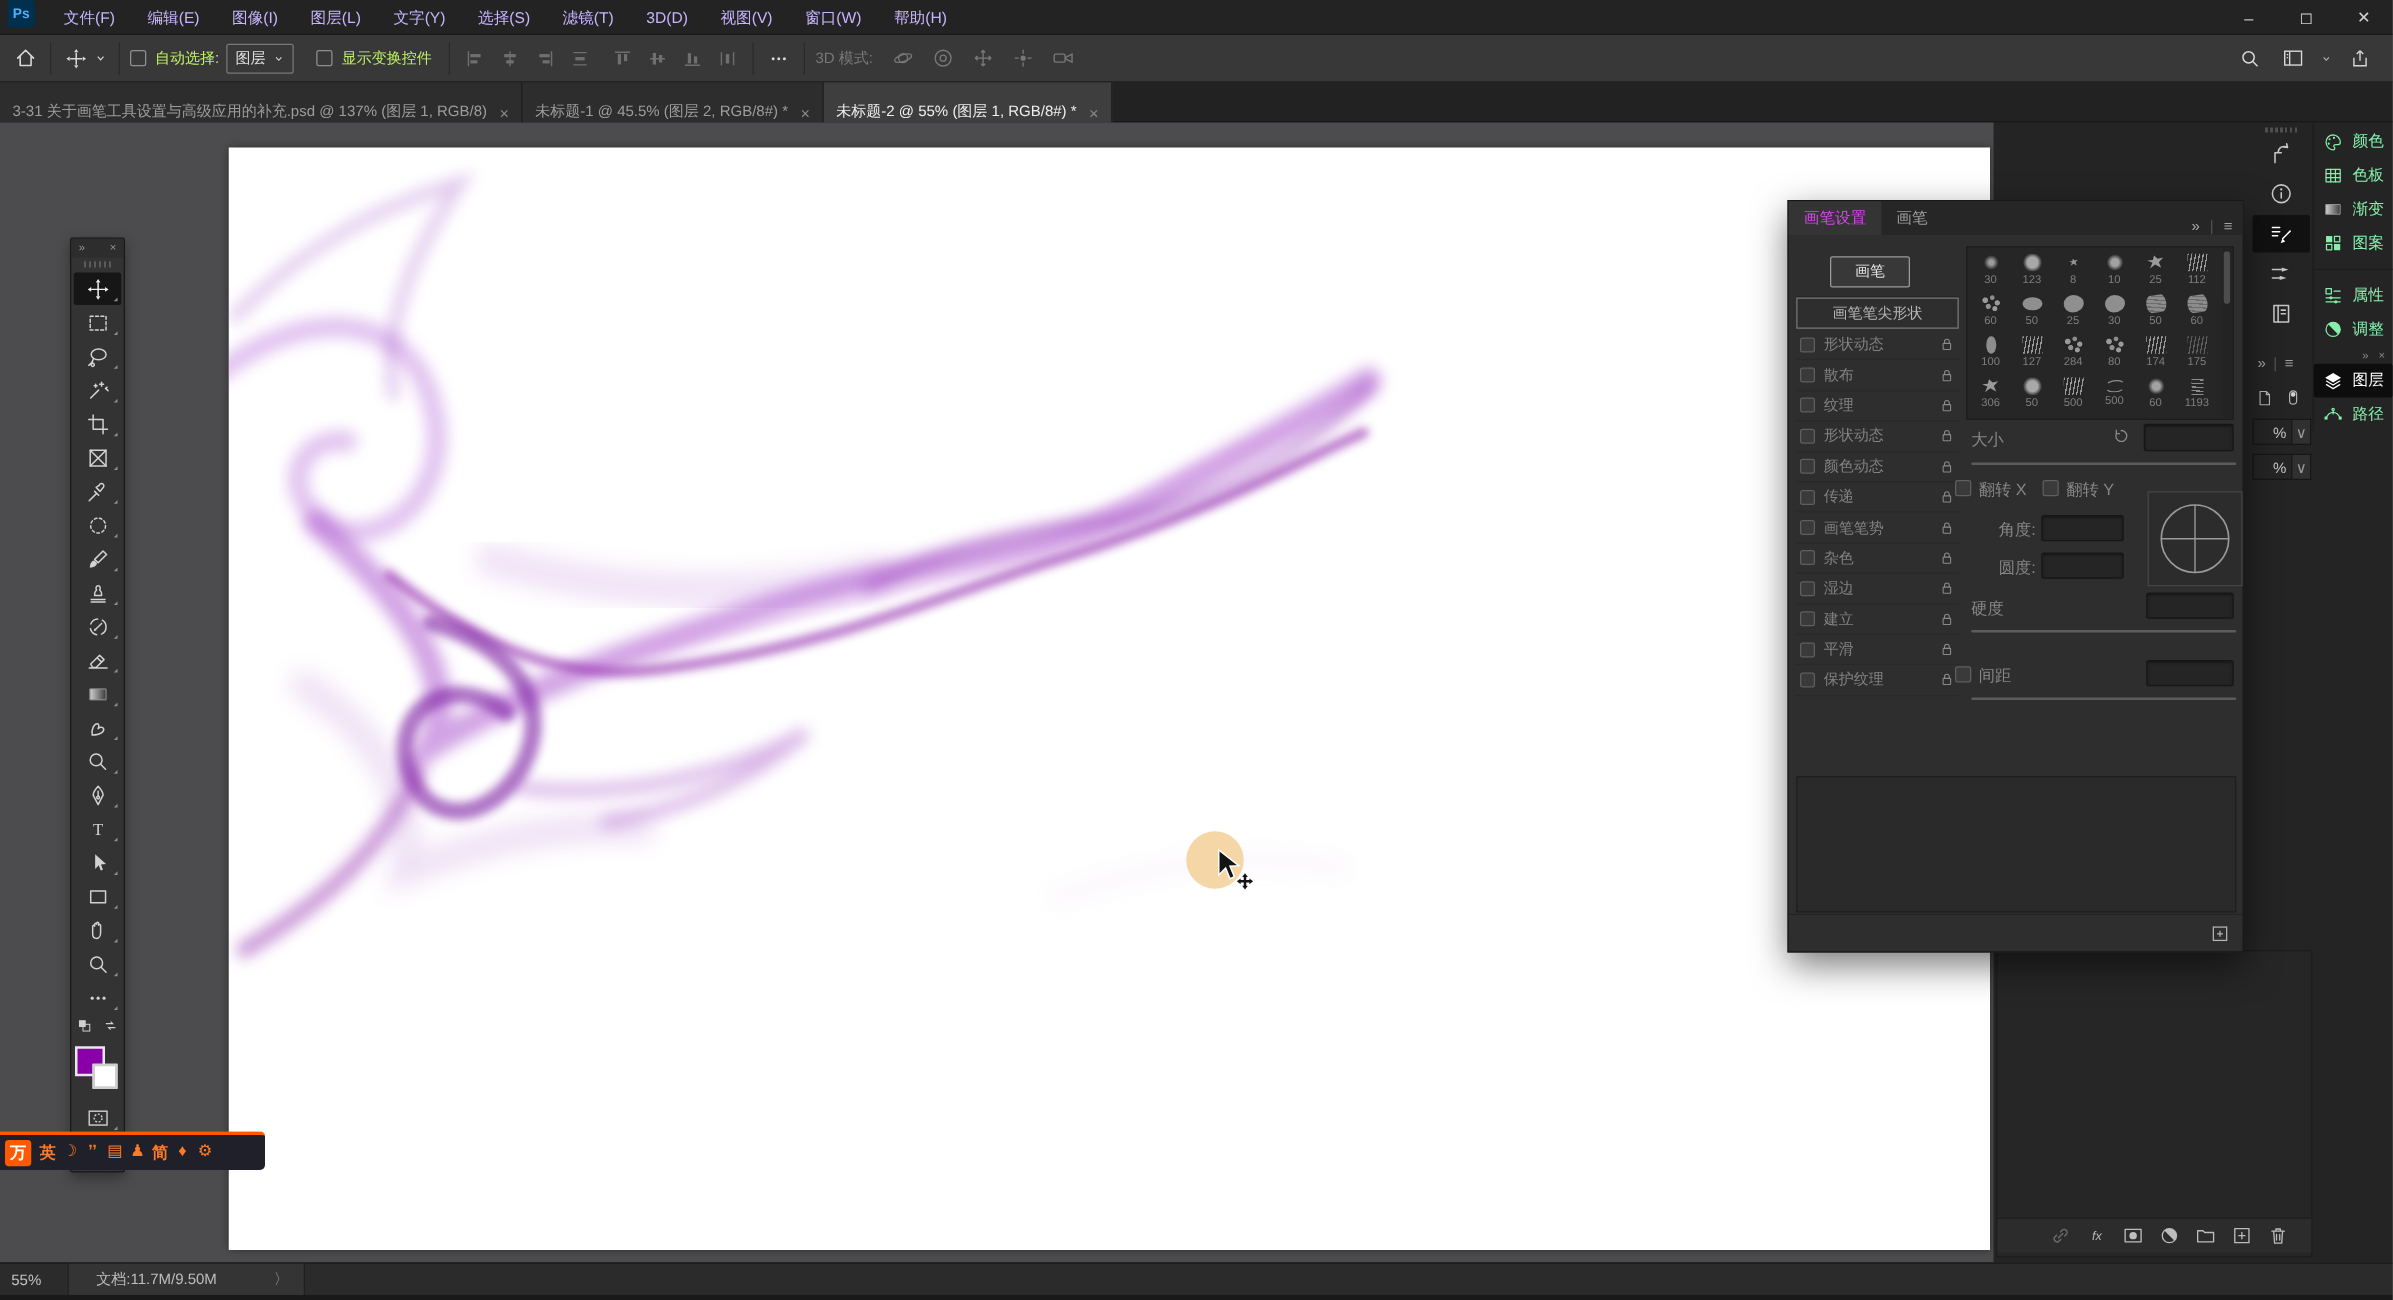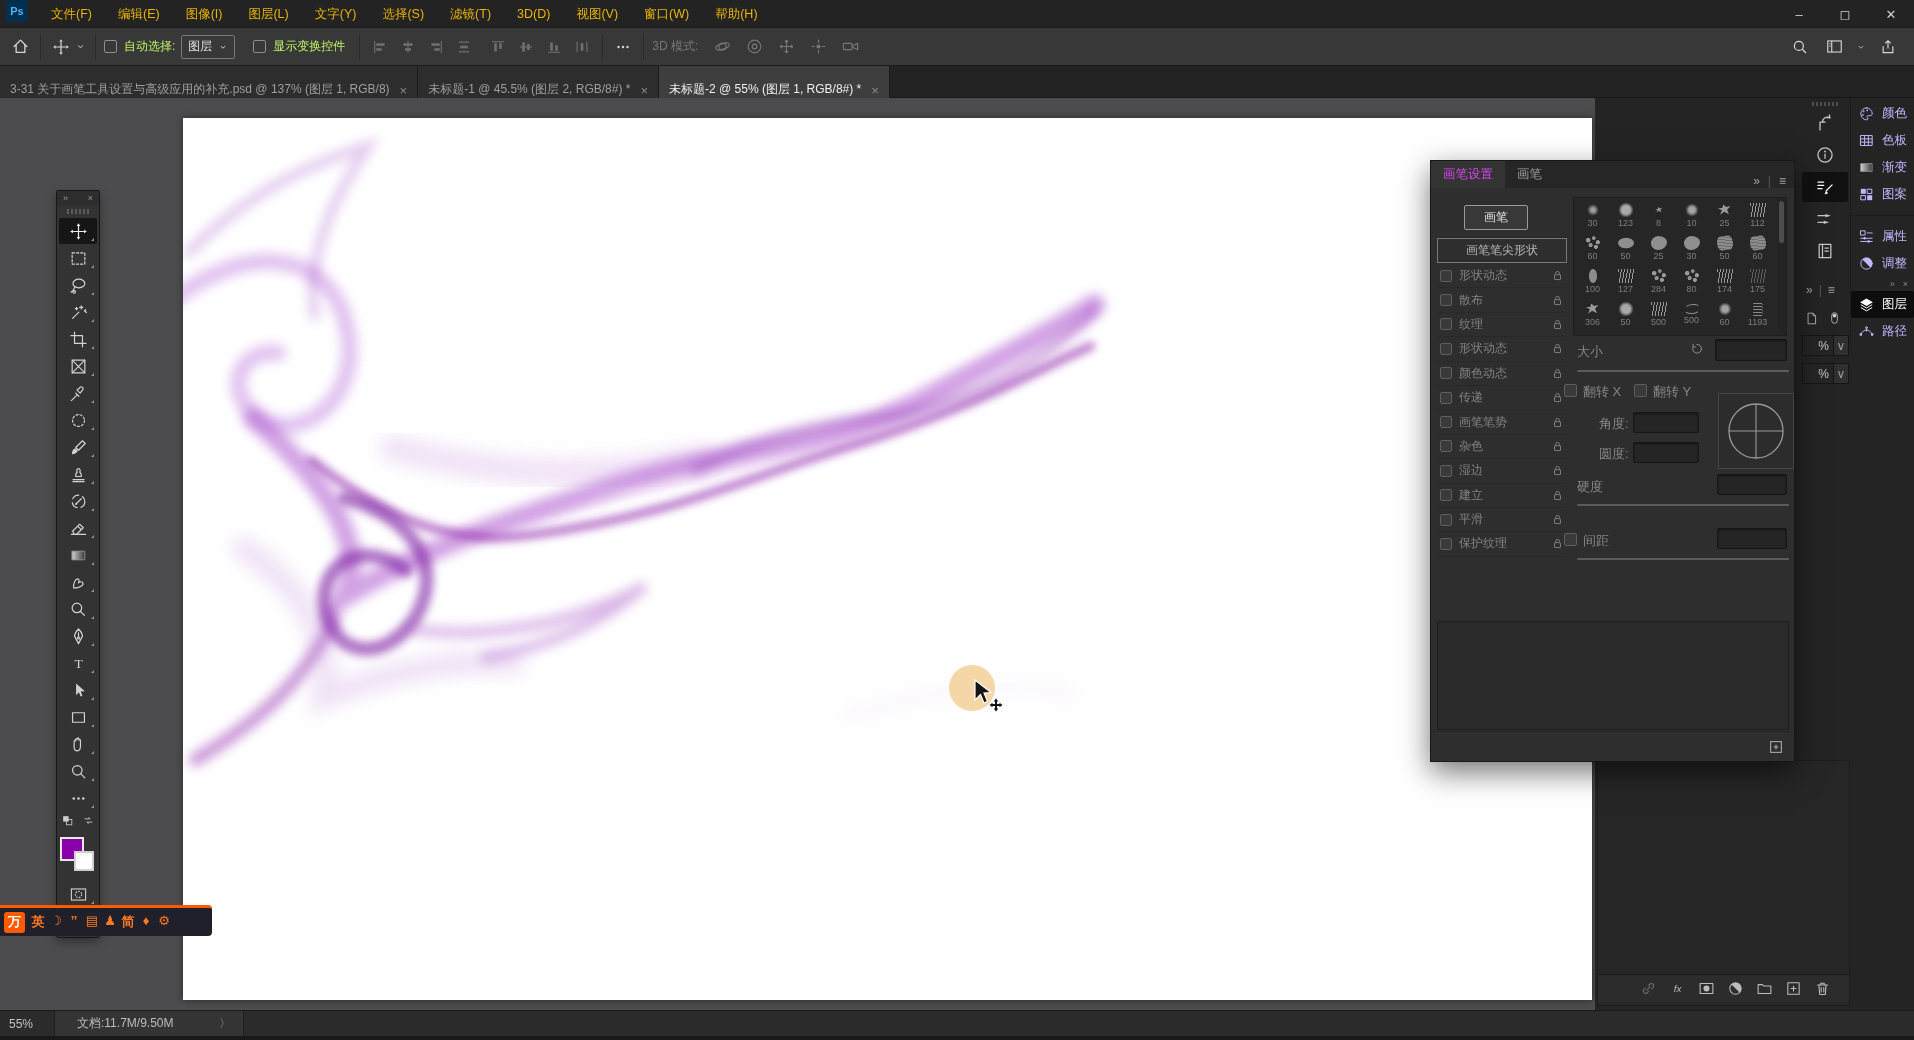--- a/index.html
+++ b/index.html
@@ -5,21 +5,21 @@
   *{margin:0;padding:0;box-sizing:border-box}
   html,body{width:1914px;height:1040px;overflow:hidden;background:#1e1e1e;
     font-family:"Liberation Sans","DejaVu Sans",sans-serif;color:#cfcfcf;font-size:12px;
     -webkit-font-smoothing:antialiased}
   .abs{position:absolute}
   .ic{display:inline-block;vertical-align:middle}
   
   #titlebar{left:0;top:0;width:1914px;height:28px;background:#232323;border-bottom:1px solid #191919;display:flex;align-items:flex-start}
   .pslogo{width:22px;height:22px;margin:0 10px 0 6px;border-radius:3px;background:#00304d;color:#4db3ff;
     font-weight:bold;font-size:11px;display:flex;align-items:center;justify-content:center}
-  .menu-item{padding:0 13px;height:28px;line-height:28px;color:#eab308;font-size:12.5px;cursor:default}
+  .menu-item{padding:0 13px;height:28px;line-height:28px;color:#c4b5fd;font-size:12.5px;cursor:default}
   .winbtns{margin-left:auto;display:flex}
   .winbtn{width:46px;height:28px;display:flex;align-items:center;justify-content:center;color:#cfcfcf;font-size:13px}
   
   #optionsbar{left:0;top:28px;width:1914px;height:38px;background:#383838;border-bottom:1px solid #1c1c1c;display:flex;align-items:center}
   .ob-sep{width:1px;height:26px;background:#2a2a2a;margin:0 8px}
   .ob-ico{width:24px;height:24px;color:#d8d8d8;display:flex;align-items:center;justify-content:center}
   .chk{width:13px;height:13px;border:1px solid #8e8e8e;border-radius:2px;background:transparent;display:inline-block}
   .ob-label{color:#bef264;margin:0 6px 0 7px}
   .ob-dd{height:24px;border:1px solid #787878;border-radius:2px;display:flex;align-items:center;padding:0 6px;gap:6px;color:#e0e0e0}
   .dim{color:#6f6f6f}
@@ -92,21 +92,21 @@
   .circle-ctl{position:absolute;left:287px;top:232px;width:76px;height:76px;background:#2c2c2c;border:1px solid #454545}
   .preview{position:absolute;left:6px;top:460px;width:352px;height:109px;background:#2a2a2a;border:1px solid #1e1e1e}
   .bp-bottom{position:absolute;left:0;top:570px;width:363px;height:31px;border-top:1px solid #242424;display:flex;align-items:center;justify-content:flex-end;padding-right:10px;color:#b5b5b5}
   
   #dock{left:1595px;top:98px;width:319px;height:912px;background:#242424}
   .dock-col-icons{position:absolute;left:205px;top:0;width:50px}
   .dock-ibtn{width:46px;height:30px;margin:2px auto;display:flex;align-items:center;justify-content:center;color:#c6c6c6;border-radius:2px}
   .dock-ibtn.active{background:#111111;color:#ffffff}
   .dock-grip{width:26px;height:4px;margin:4px auto 1px;background:repeating-linear-gradient(90deg,#4e4e4e 0 2px,transparent 2px 4px)}
   .dock-col-labels{position:absolute;left:255px;top:0;width:64px;border-left:1px solid #1c1c1c;padding-top:2px}
-  .dock-lbl{height:27px;display:flex;align-items:center;gap:7px;padding-left:7px;color:#c4b5fd;font-size:12.5px}
+  .dock-lbl{height:27px;display:flex;align-items:center;gap:7px;padding-left:7px;color:#86efac;font-size:12.5px}
   .dock-lbl.active{background:#0d0d0d;color:#ffffff;border-radius:2px}
   .dock-div{height:1px;background:#1c1c1c;margin:7px 0}
   .dock-minihead{height:14px;display:flex;justify-content:flex-end;gap:8px;color:#8c8c8c;font-size:9px;padding-right:6px;align-items:center}
   .sliver{position:absolute;left:200px;top:189px;width:55px}
   .sliver-head{display:flex;gap:6px;color:#a2a2a2;align-items:center;padding-left:6px;font-size:12px;height:20px}
   .pct-field{display:flex;align-items:center;margin:7px 0 0 2px}
   .pct-box{width:32px;height:21px;background:#252525;border:1px solid #161616;color:#c6c6c6;display:flex;align-items:center;justify-content:flex-end;padding-right:4px}
   .pct-dd{width:15px;height:21px;background:#303030;border:1px solid #161616;border-left:none;display:flex;align-items:center;justify-content:center;color:#9a9a9a}
   .layers-body{position:absolute;left:2px;top:662px;width:253px;height:246px;background:#262626;border:1px solid #1c1c1c}
   .layers-bar{position:absolute;left:0;bottom:3px;width:100%;height:28px;background:#2c2c2c;border-top:1px solid #1b1b1b;display:flex;align-items:center;gap:9px;padding-left:40px}

